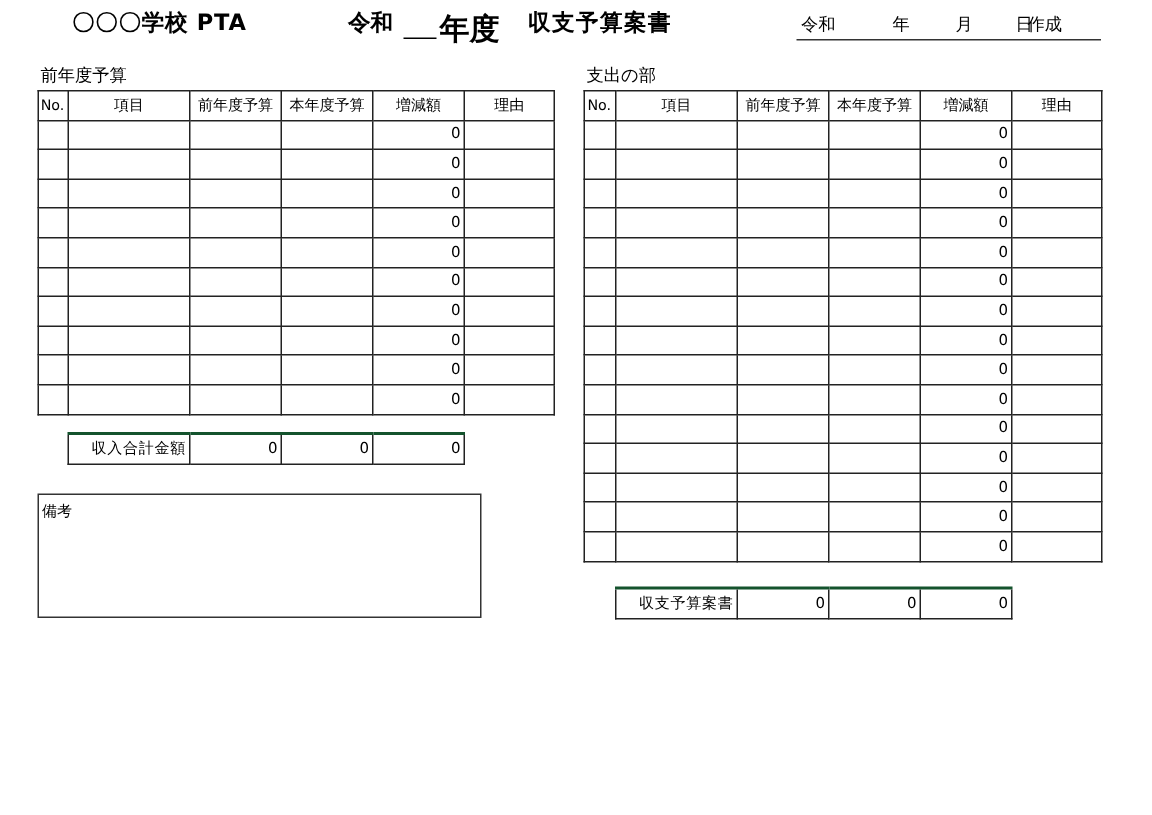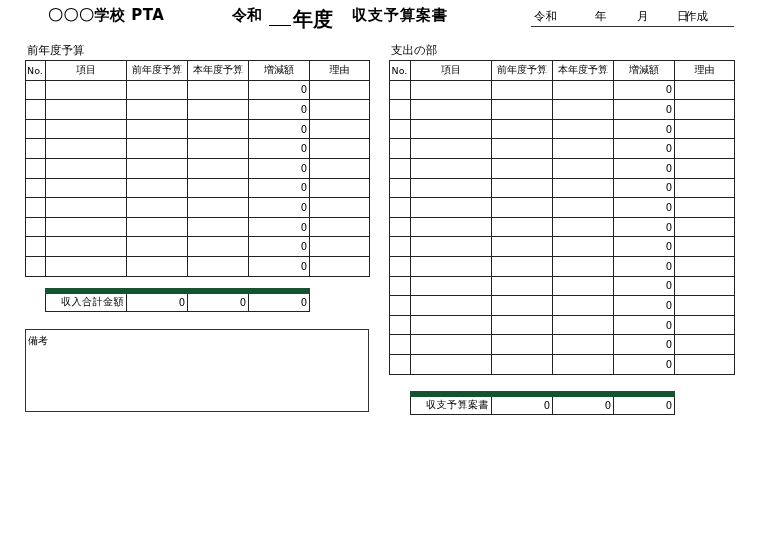--- a/index.html
+++ b/index.html
@@ -16,22 +16,22 @@
   .section-label { font-size:11.5px; }
   table.grid { position:absolute; border-collapse:collapse; table-layout:fixed; font-size:10px; }
   table.grid td { border:1px solid #222; height:19.6px; padding:0 2px; box-sizing:border-box; overflow:hidden; white-space:nowrap; }
   table.grid tr.head td { text-align:center; }
   table.grid tr.head td.no { text-align:center; padding-left:1px; font-size:9.5px; }
   table.grid td.num { text-align:right; padding-right:2px; }
   table.total { position:absolute; border-collapse:collapse; table-layout:fixed; font-size:10px; }
   table.total td { border:1px solid #222; height:20px; padding:0 2px; box-sizing:border-box; white-space:nowrap; }
   table.total td.lbl { text-align:right; letter-spacing:0.5px; }
   table.total td.num { text-align:right; }
-  table.total tr td { border-top:6px solid #14532d; }
-  .remarks { left:25px; top:329px; width:344px; height:83px; border:1.5px solid #333; box-sizing:border-box; }
+  table.total tr td { border-top:2px solid #14532d; }
+  .remarks { left:25px; top:329px; width:296px; height:83px; border:1.5px solid #333; box-sizing:border-box; }
   .remarks-label { position:absolute; left:2px; top:4px; font-size:10px; }
 </style>
 </head>
 <body>
 
 <div class="abs title-school">〇〇〇学校 PTA</div>
 <div class="abs title-era">令和</div>
 <div class="abs title-blank"></div>
 <div class="abs title-nendo">年度</div>
 <div class="abs title-main">収支予算案書</div>

